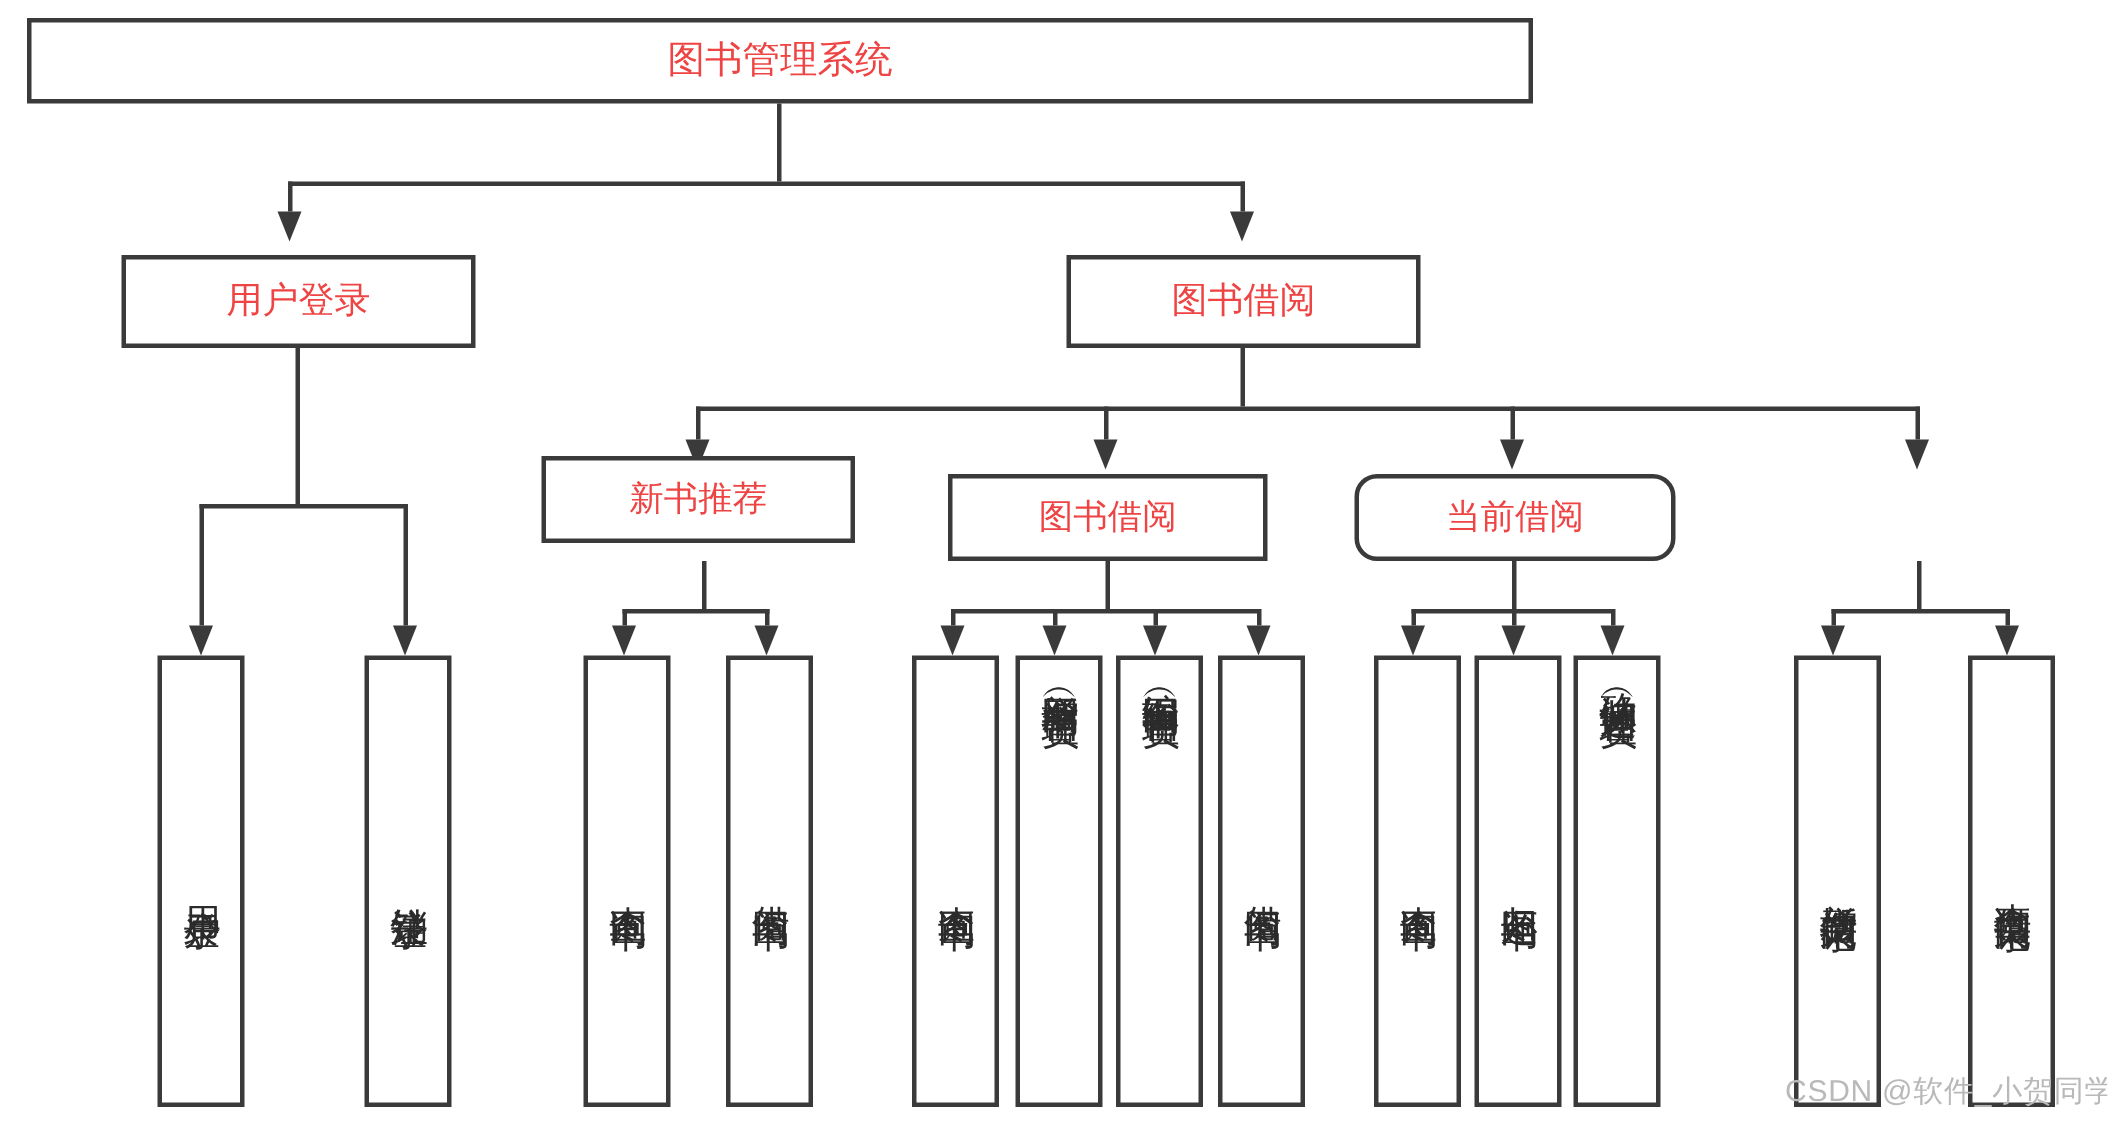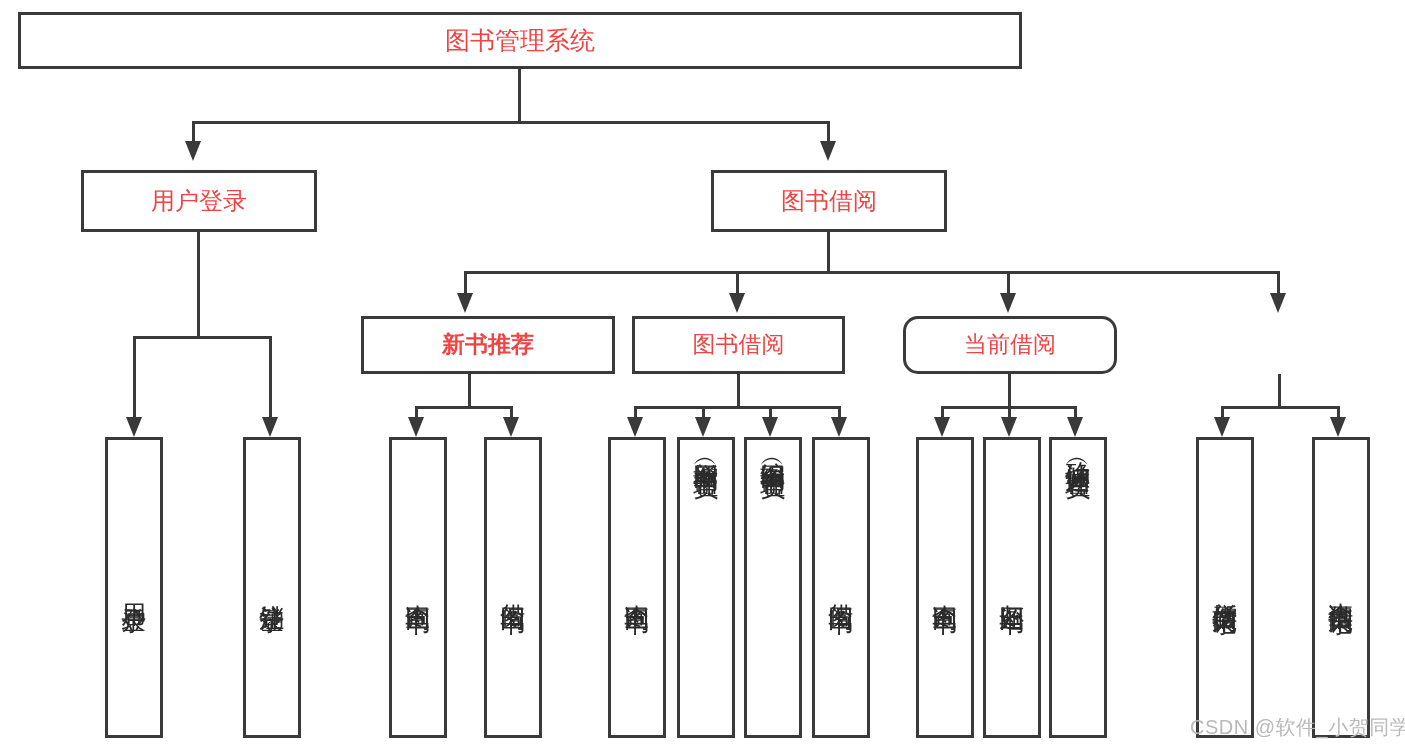--- a/index.html
+++ b/index.html
@@ -125,21 +125,21 @@
   <div class="hline" style="left:464px; top:271px; width:816px;"></div>
   <div class="vline" style="left:464px; top:271px; height:22px;"></div>
   <div class="arrow" style="left:457px; top:293px;"></div>
   <div class="vline" style="left:736px; top:271px; height:22px;"></div>
   <div class="arrow" style="left:729px; top:293px;"></div>
   <div class="vline" style="left:1007px; top:271px; height:22px;"></div>
   <div class="arrow" style="left:1000px; top:293px;"></div>
   <div class="vline" style="left:1277px; top:271px; height:22px;"></div>
   <div class="arrow" style="left:1270px; top:293px;"></div>
 
-  <div class="node lvl3" style="left:361px; top:316px; width:254px; height:58px;font-weight:bold;">
+  <div class="node lvl3" style="left:361px; top:304px; width:209px; height:58px;">
     <span>新书推荐</span>
   </div>
   <div class="node lvl3" style="left:632px; top:316px; width:213px; height:58px;">
     <span>图书借阅</span>
   </div>
   <div class="node lvl3" style="left:903px; top:316px; width:214px; height:58px;border-radius:15px;">
     <span>当前借阅</span>
   </div>
 
   <div class="vline" style="left:468px; top:374px; height:32px;"></div>

